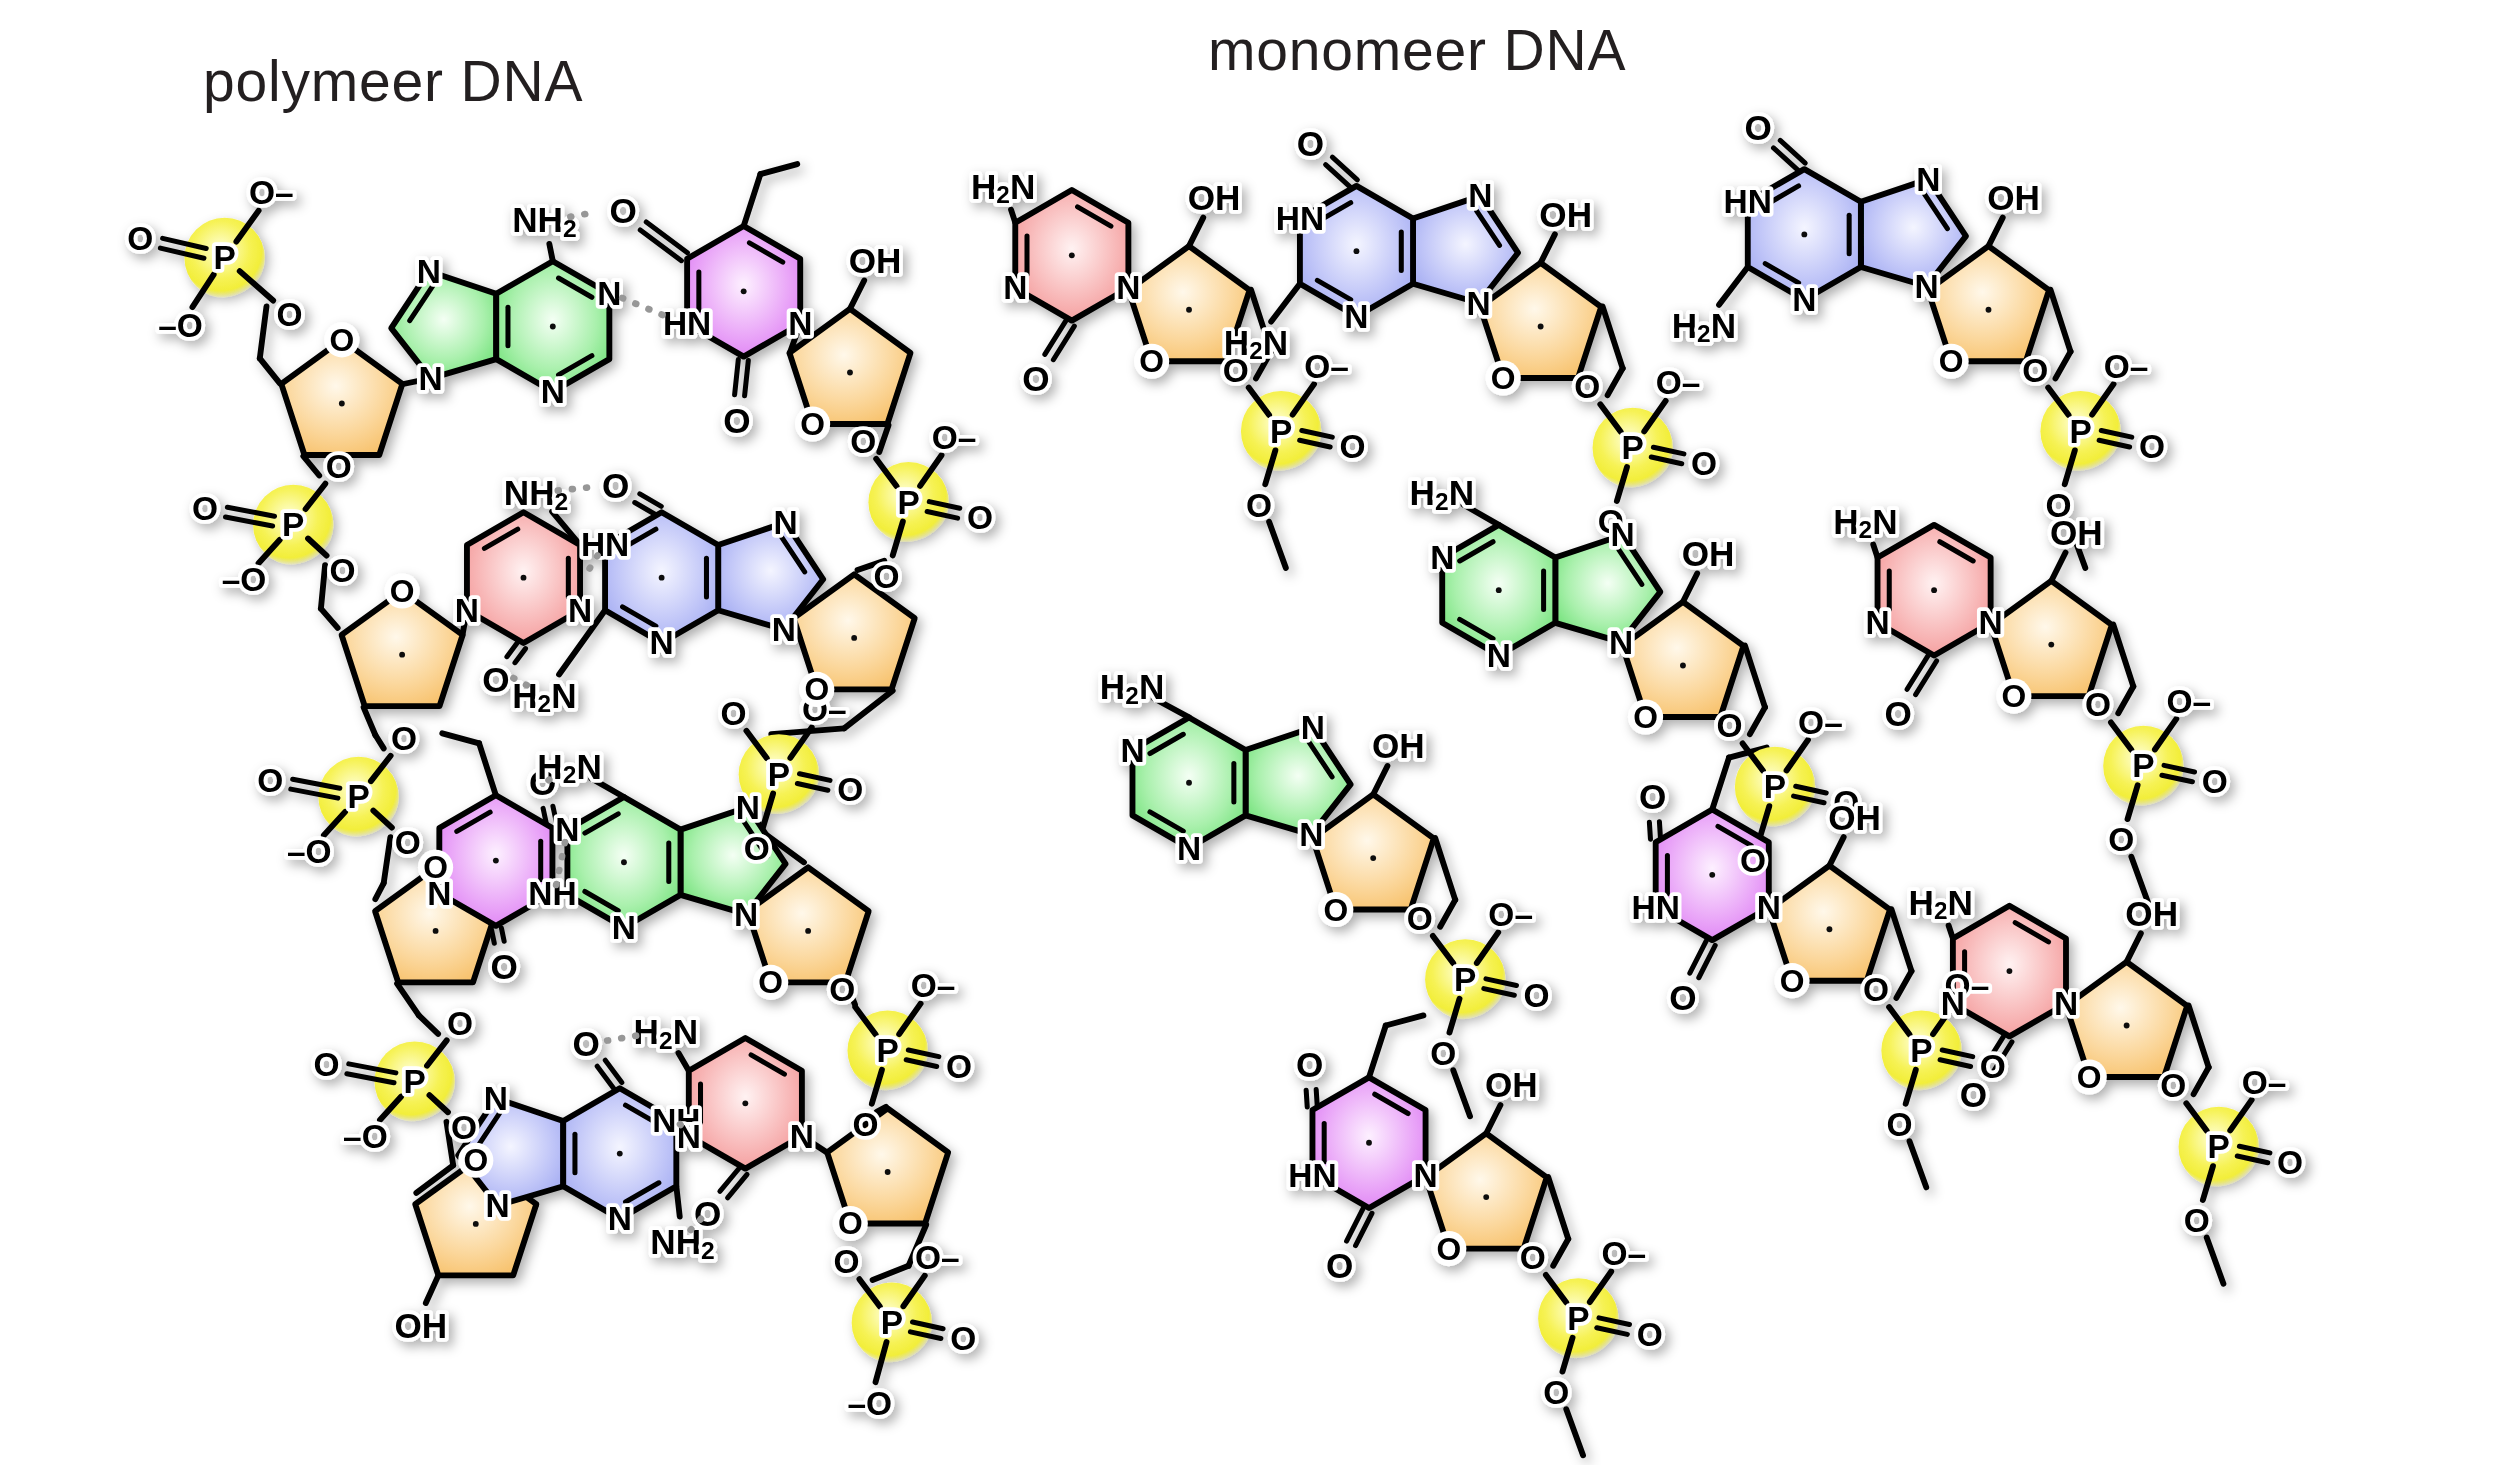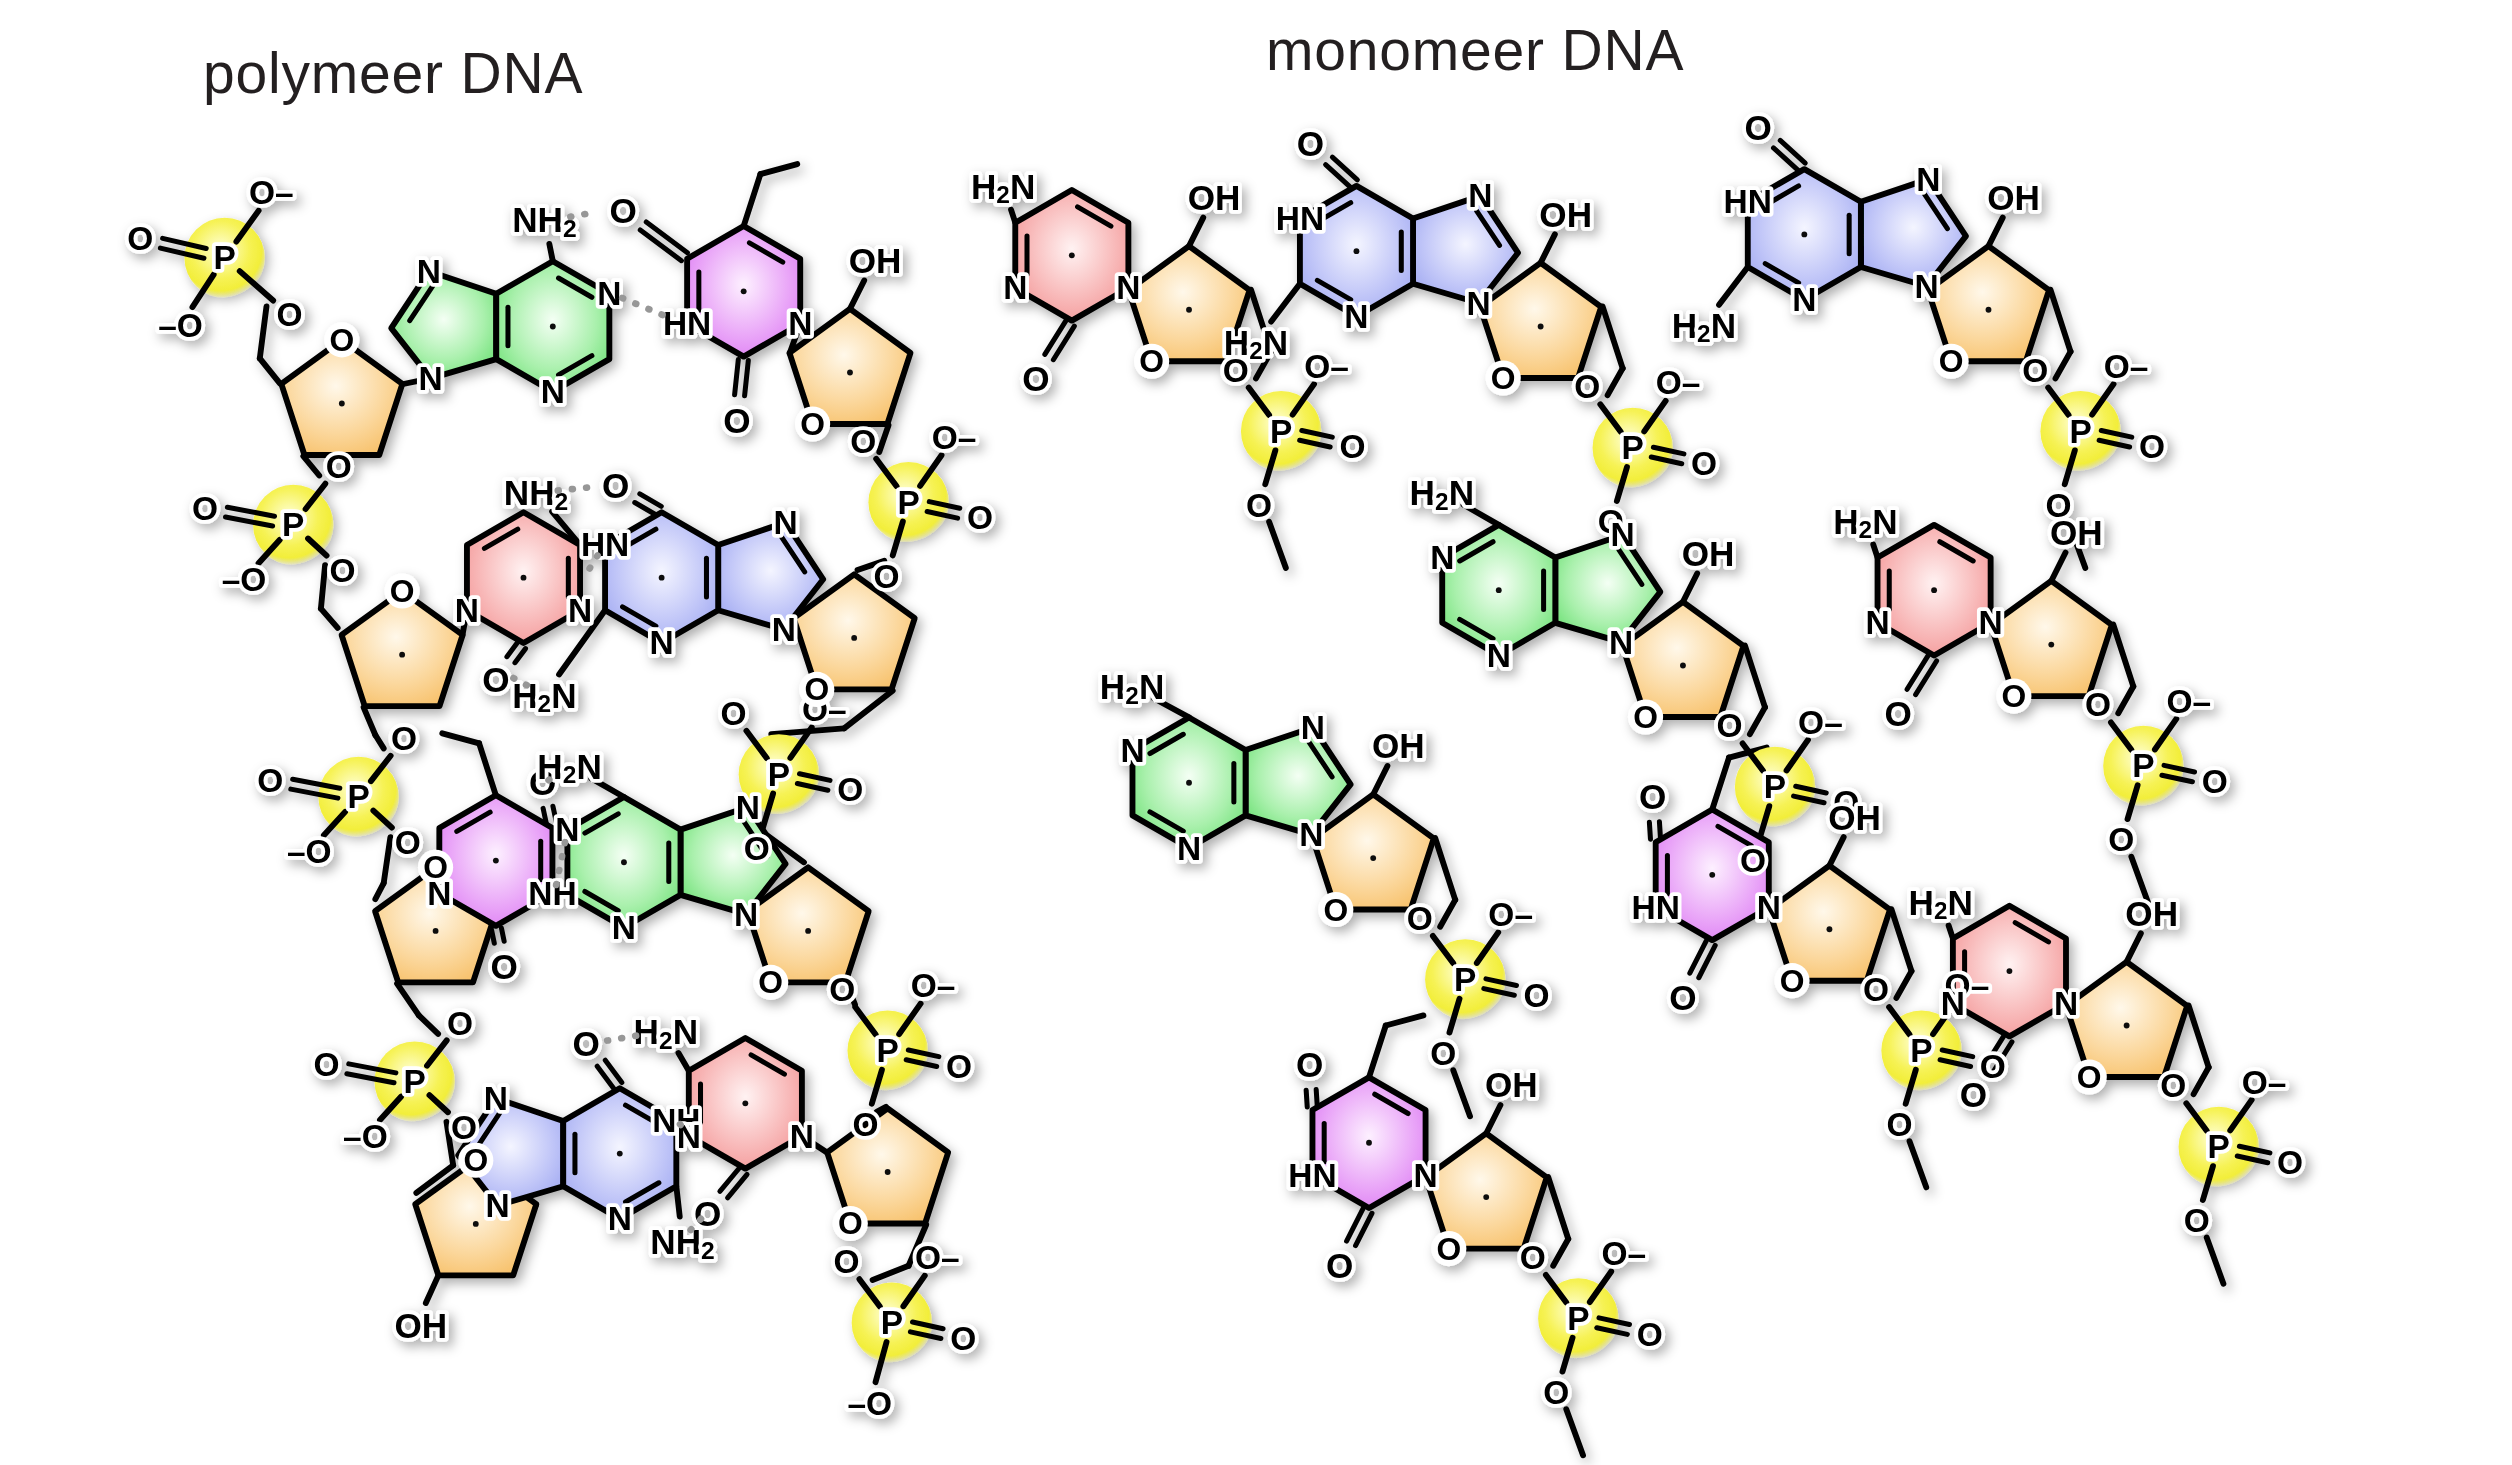--- a/index.html
+++ b/index.html
@@ -1,20 +1,20 @@
 <!DOCTYPE html>
 <html style="font-size:13.4px"><head>
 <meta charset="utf-8">
 <style>
   html,body{margin:0;padding:0;background:#fff;}
   #page{position:relative;width:2512px;height:1465px;background:#ffffff;overflow:hidden;
         font-family:"Liberation Sans","DejaVu Sans",sans-serif;}
   .title{position:absolute;color:#231f20;font-size:57px;font-weight:500;letter-spacing:0.8px;white-space:nowrap;}
-  #title-polymer{left:203px;top:40px;}
-  #title-monomer{left:1266px;top:16.7px;}
+  #title-polymer{left:203px;top:48px;}
+  #title-monomer{left:1208px;top:16.7px;}
   svg{position:absolute;left:0;top:0;}
   text{font-family:"Liberation Sans","DejaVu Sans",sans-serif;}
 </style>
 </head>
 <body>
 
 <div id="page">
   <svg id="scene" width="2512" height="1465" viewBox="0 0 3000 1750">
     <defs>
       <filter id="ds" x="-20%" y="-20%" width="140%" height="140%">

